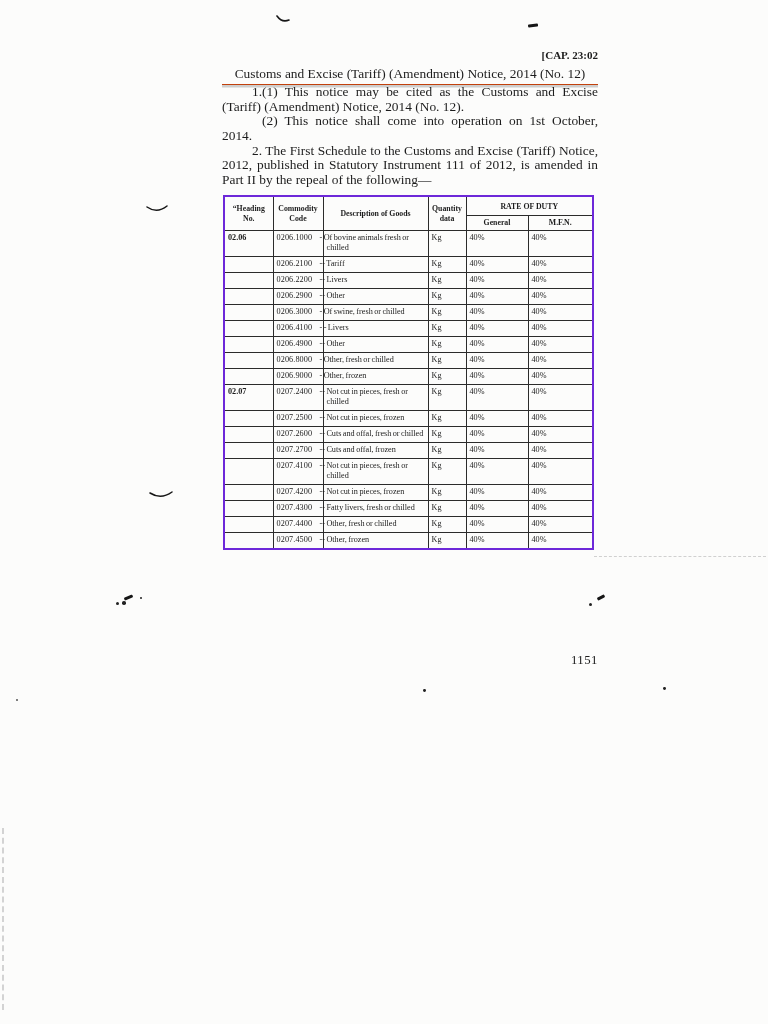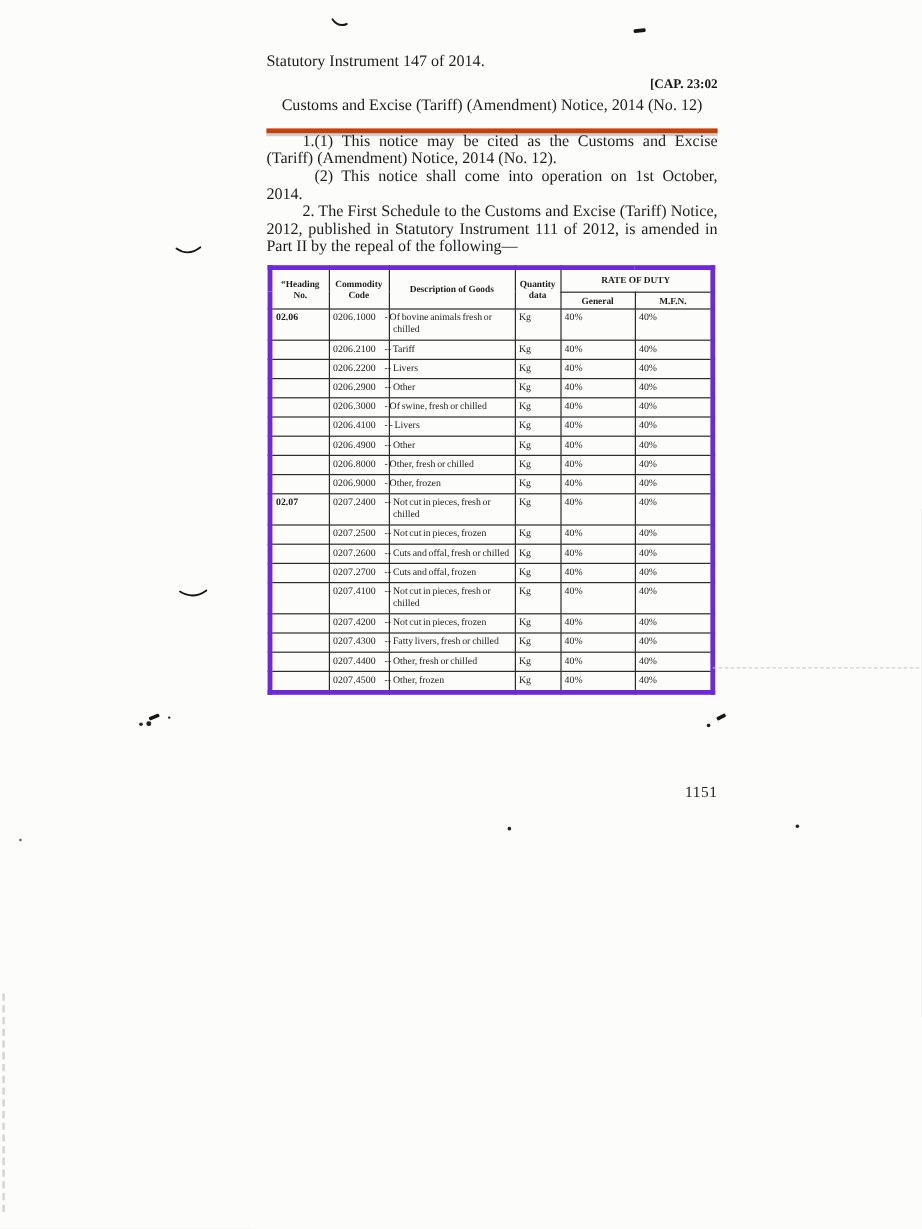--- a/index.html
+++ b/index.html
@@ -11,40 +11,40 @@
     color:#1c1c1c;
     overflow:hidden;
   }
   .content{
     position:absolute;left:222px;top:44px;width:376px;
     font-size:13.4px;line-height:14.6px;
   }
   .si-line{text-align:left;}
   .cap-line{margin-top:4px;text-align:right;font-weight:bold;font-size:11px;}
   .title-wrap{
-    margin-top:4px;padding-bottom:11px;
-    border-bottom:4px solid #c2410c;
+    margin-top:4px;padding-bottom:3px;
+    border-bottom:1px solid #c2410c;
     box-shadow:0 2.5px 0 rgba(0,0,0,0.18);
   }
   .title{text-align:center;}
   p.para{margin:0;text-align:justify;}
   .indent1{text-indent:30px;}
   .indent2{text-indent:40px;}
   .mt-intro{margin-top:10px;}
   .mt-cite{margin-top:8px;}
   .mt-oper{margin-top:8px;}
   .mt-sched{margin-top:5px;}
   .italic{font-style:italic;}
 
   table.doc-table{
     margin-top:8px;margin-left:1px;
     width:369px;table-layout:fixed;
     border-collapse:collapse;
     font-size:8.2px;line-height:1.22;
-    border:4px solid #6d28d9;
+    border:2px solid #6d28d9;
   }
   .doc-table th,.doc-table td{border:1px solid #2b2b2b;}
   .doc-table th{
     font-size:7.8px;font-weight:bold;
     text-align:center;vertical-align:middle;
     padding:2px 2px;
   }
   th.pre{white-space:pre-line;}
   th.rate-span{height:14px;}
   .doc-table td{
@@ -74,21 +74,20 @@
     opacity:0.9;
   }
   .dot{background:#222;border-radius:50%;}
 </style>
 </head>
 <body>
 
 <div class="page">
 
   <div class="content">
-    <div class="si-line">Statutory Instrument 147 of 2014.</div>
     <div class="cap-line">[CAP. 23:02</div>
     <div class="title-wrap">
       <div class="title">Customs and Excise (Tariff) (Amendment) Notice, 2014 (No. 12)</div>
     </div>
 
 
     <p class="para indent1 mt-cite">1.(1) This notice may be cited as the Customs and Excise (Tariff) (Amendment) Notice, 2014 (No. 12).</p>
 
     <p class="para indent2 mt-oper">(2) This notice shall come into operation on 1st October, 2014.</p>
 

